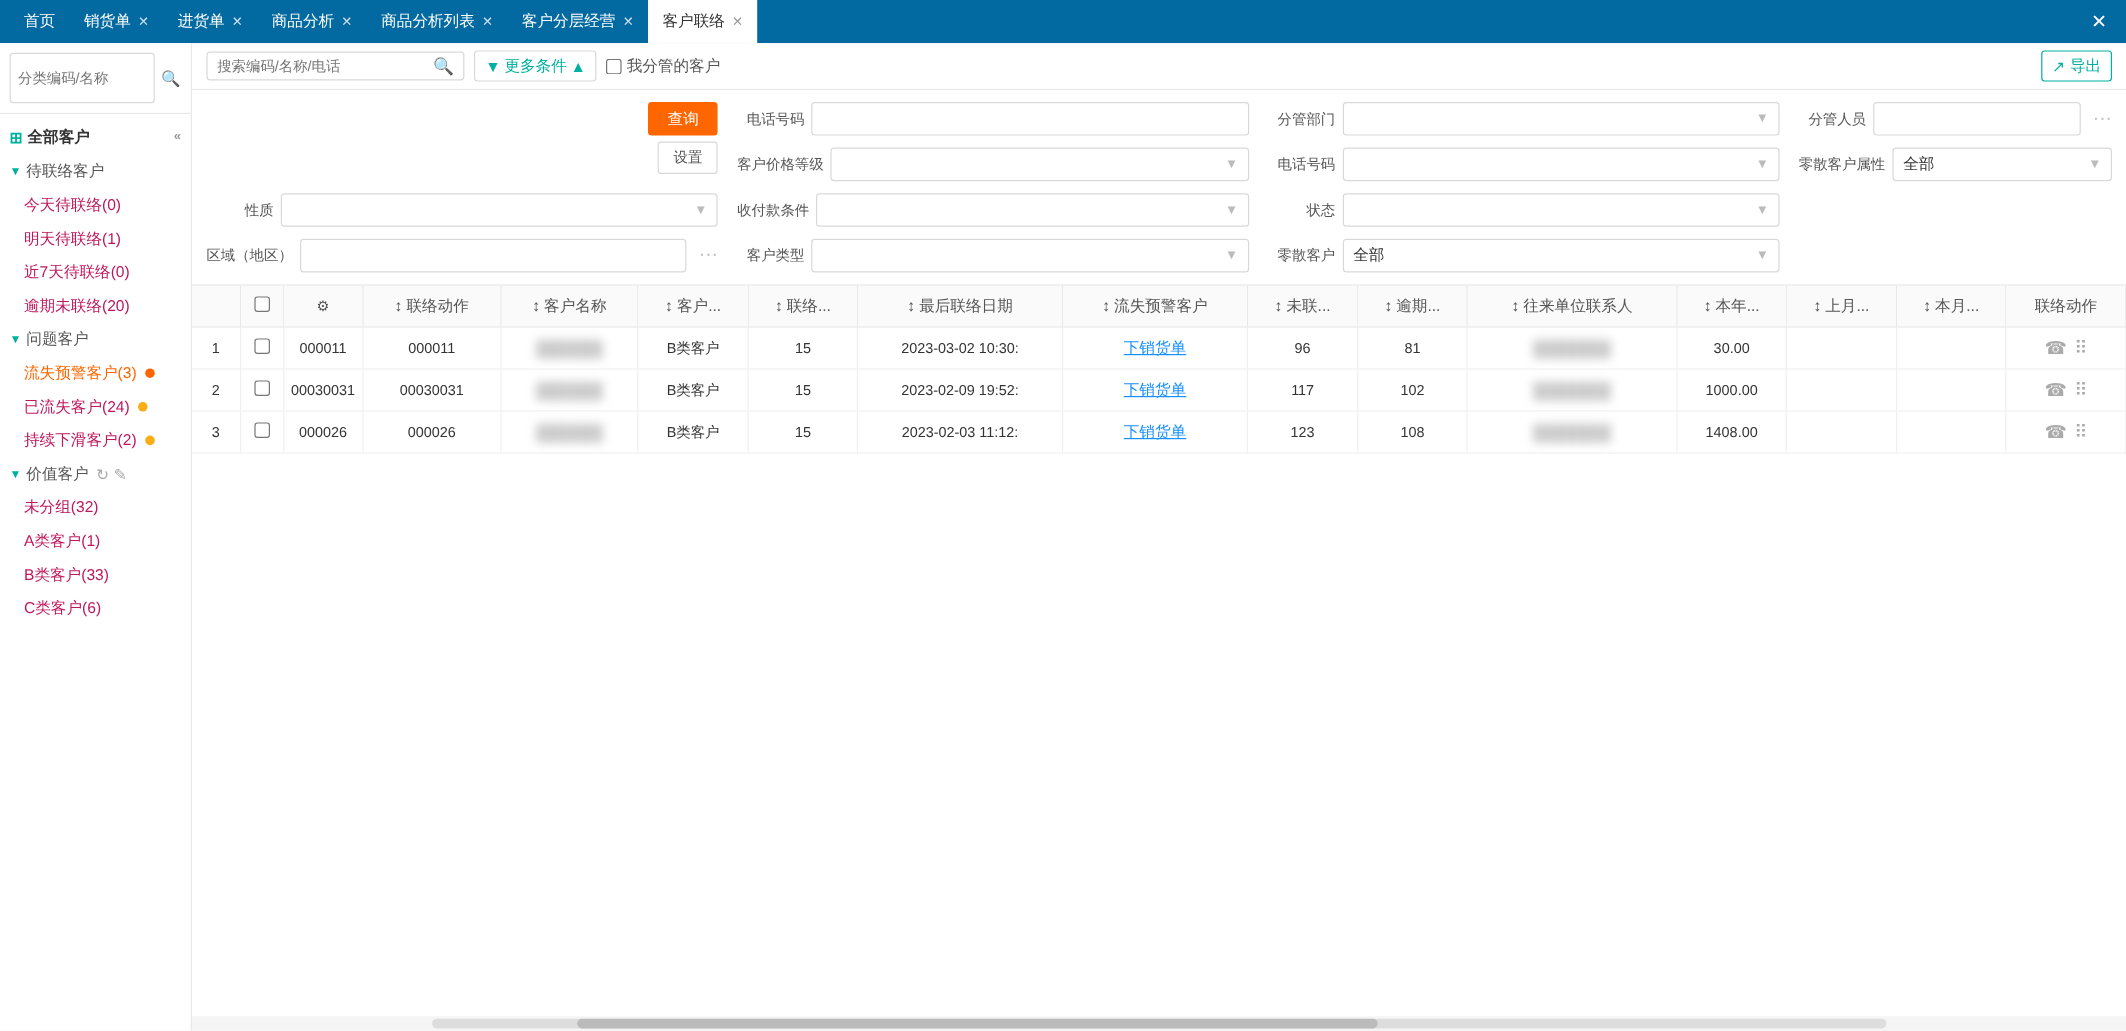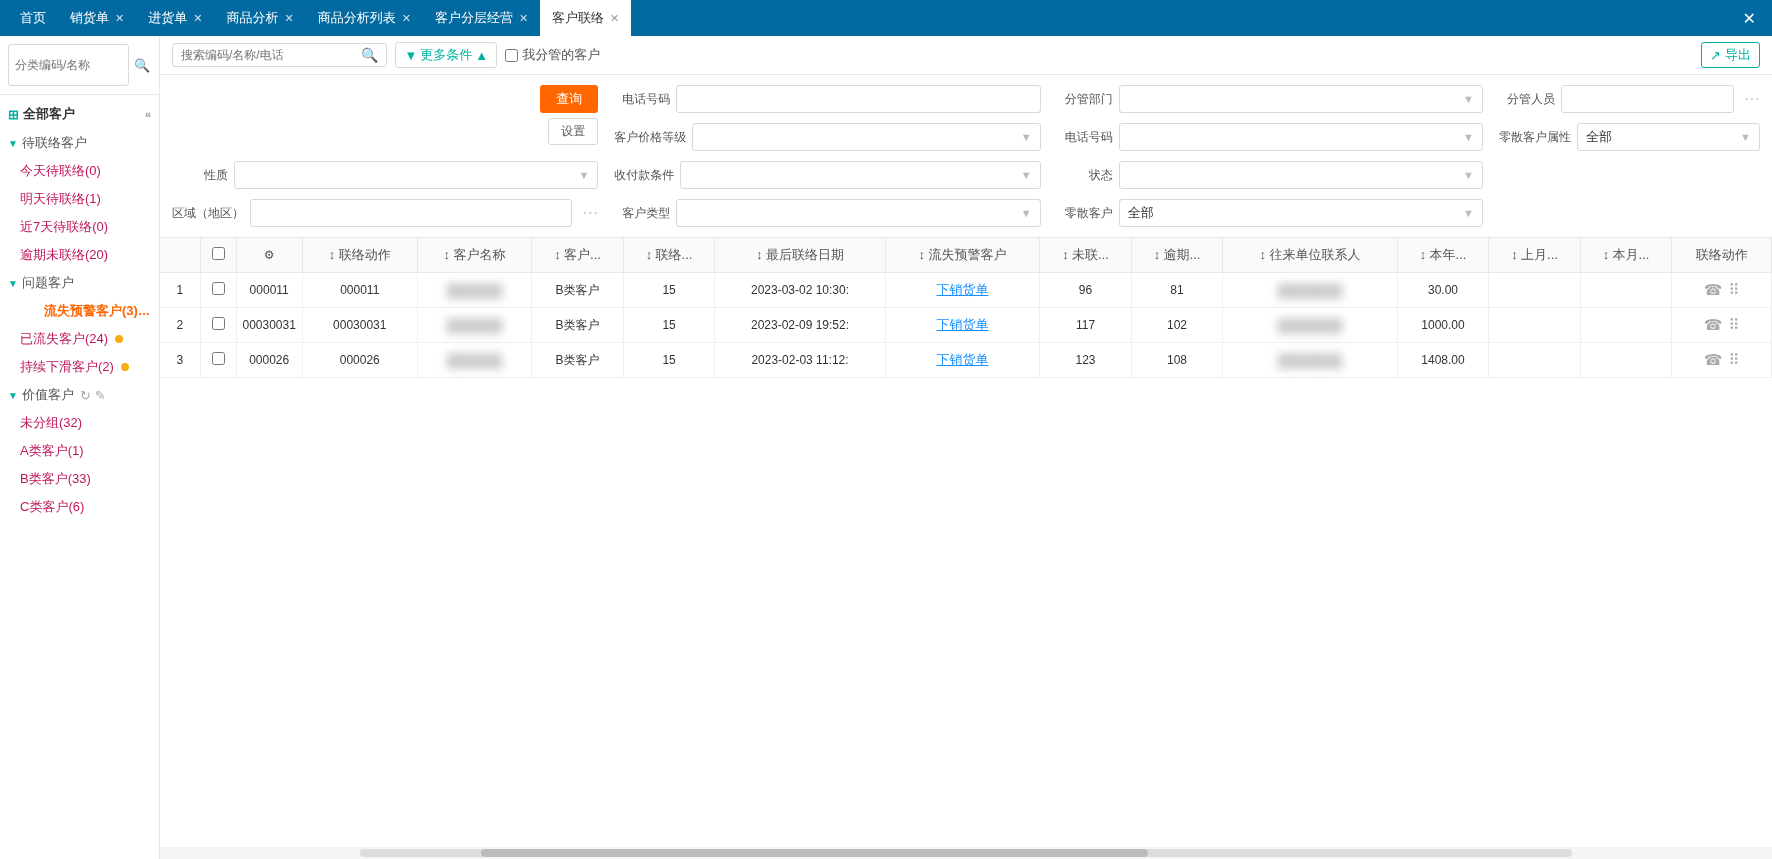--- a/index.html
+++ b/index.html
@@ -100,22 +100,21 @@
       padding: 5px 8px 5px 20px;
       font-size: 12px;
       color: #be185d;
       cursor: pointer;
       white-space: nowrap;
       overflow: hidden;
       text-overflow: ellipsis;
     }
     .sidebar-item.active {
       color: #ff6600;
-      font-weight: bold;
-      margin-left: 24px;
+      font-weight: normal;
     }
 
     .tooltip-box {
       background: #fff7e6;
       border: 1px solid #ffd591;
       border-radius: 4px;
       padding: 6px 10px;
       margin: 4px 8px;
       font-size: 12px;
       color: #555;

